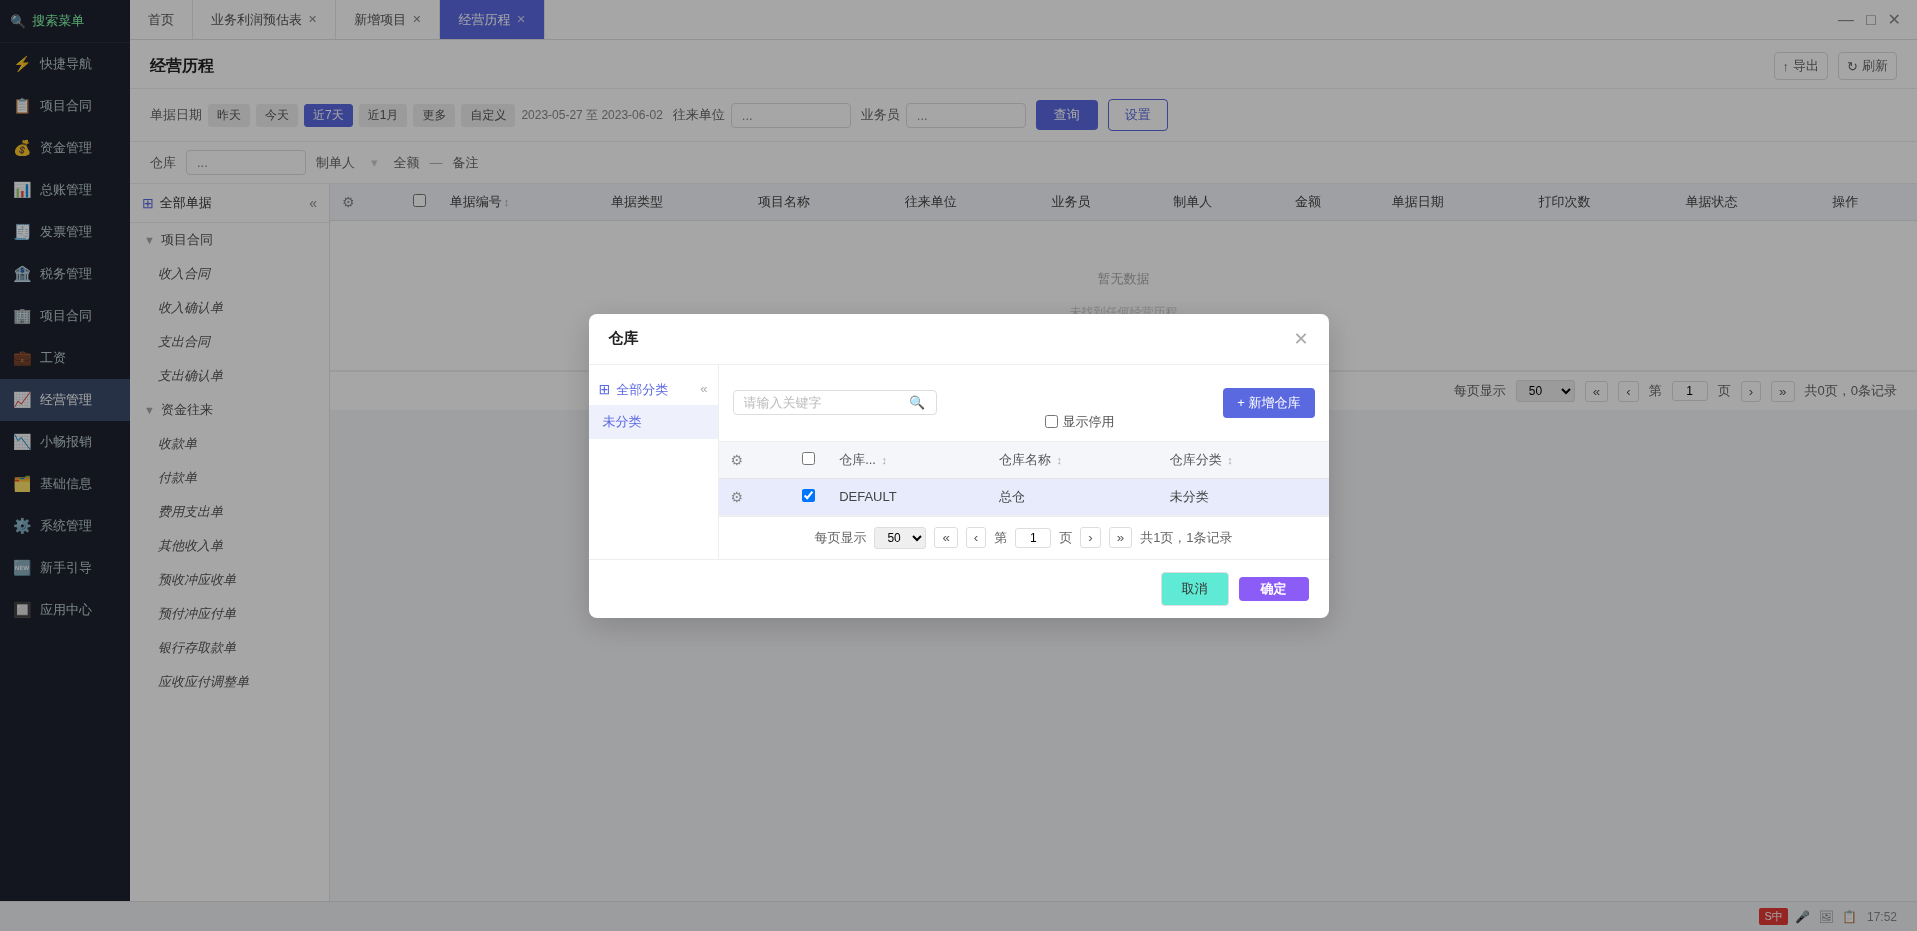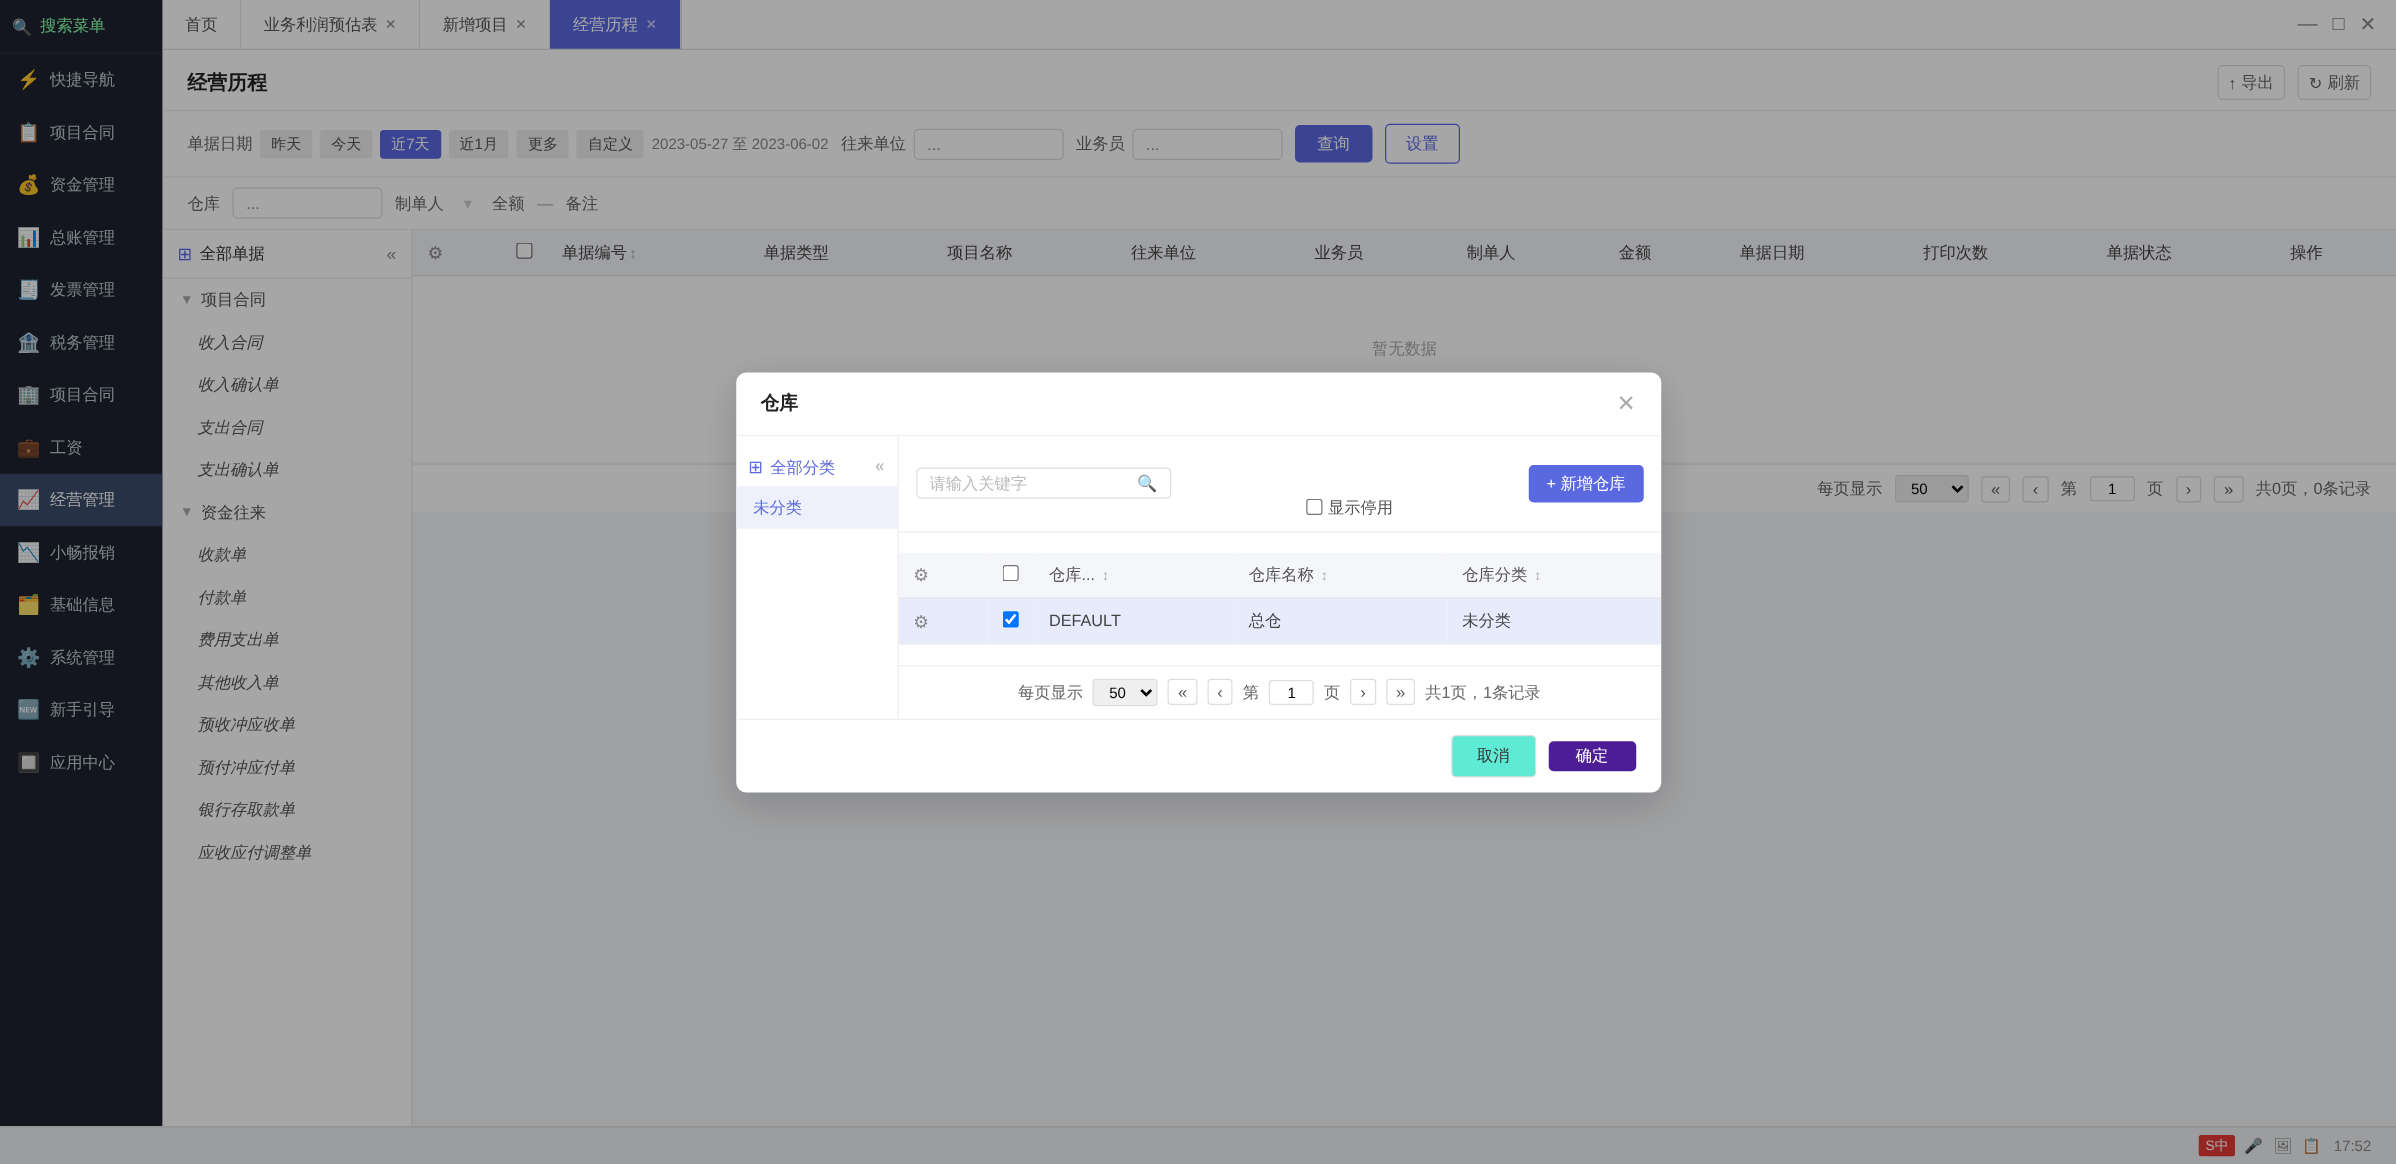--- a/index.html
+++ b/index.html
@@ -76,36 +76,36 @@
     
     .modal { background: #fff; border-radius: 8px; box-shadow: 0 8px 32px rgba(0,0,0,0.18); width: 740px; max-height: 600px; display: flex; flex-direction: column; }
     .modal-header { display: flex; align-items: center; justify-content: space-between; padding: 14px 20px; border-bottom: 1px solid #eee; }
     .modal-title { font-size: 15px; font-weight: 600; color: #222; }
     .modal-close { cursor: pointer; font-size: 18px; color: #aaa; }
     .modal-body { display: flex; flex: 1; overflow: hidden; }
     .modal-sidebar { width: 130px; border-right: 1px solid #eee; padding: 10px 0; overflow-y: auto; }
     .modal-sidebar-item { padding: 8px 14px; font-size: 13px; color: #555; cursor: pointer; display: flex; align-items: center; gap: 6px; }
     .modal-sidebar-item.selected { color: #5b69e0; background: #eef0fc; }
     .modal-sidebar-collapse { cursor: pointer; padding: 6px 10px; color: #aaa; font-size: 14px; display: flex; justify-content: flex-end; }
-    .modal-main { flex: 1; display: flex; flex-direction: column; overflow: hidden; gap: 16px; }
+    .modal-main { flex: 1; display: flex; flex-direction: column; overflow: hidden; }
     .modal-toolbar { display: flex; align-items: center; justify-content: space-between; padding: 10px 14px; border-bottom: 1px solid #eee; }
     .modal-search { display: flex; align-items: center; gap: 6px; border: 1px solid #ddd; border-radius: 4px; padding: 4px 10px; font-size: 13px; background: #fff; }
     .modal-search input { border: none; outline: none; font-size: 13px; width: 160px; color: #333; }
     .modal-search input::placeholder { color: #bbb; }
     .modal-check-label { display: flex; align-items: center; gap: 4px; font-size: 13px; color: #555; cursor: pointer; margin-top: 38px; }
     .modal-add-btn { background: #5b69e0; color: #fff; border: none; border-radius: 4px; padding: 6px 14px; font-size: 13px; cursor: pointer; display: flex; align-items: center; gap: 4px; }
     .modal-table-container { flex: 1; overflow-y: auto; }
     .modal-table { width: 100%; border-collapse: collapse; font-size: 13px; }
     .modal-table th { background: #f5f6fa; padding: 9px 12px; text-align: left; font-weight: 500; color: #555; border-bottom: 1px solid #e5e5e5; }
     .modal-table td { padding: 9px 12px; border-bottom: 1px solid #f0f0f0; color: #444; }
     .modal-table tr.selected td { background: #e8ebfc; }
     .modal-footer-pagination { display: flex; align-items: center; justify-content: center; gap: 8px; padding: 10px 14px; border-top: 1px solid #eee; font-size: 13px; color: #666; }
     .modal-footer-actions { display: flex; align-items: center; justify-content: flex-end; gap: 10px; padding: 12px 20px; border-top: 1px solid #eee; }
     .btn-cancel { background: #5eead4; color: #333; border: 1px solid #ddd; border-radius: 4px; padding: 7px 20px; font-size: 13px; cursor: pointer; }
-    .btn-confirm { background: #4c1d95; color: #fff; border: none; border-radius: 4px; padding: 3px 22px; font-size: 13px; cursor: pointer; }
+    .btn-confirm { background: #8b5cf6; color: #fff; border: none; border-radius: 4px; padding: 3px 22px; font-size: 13px; cursor: pointer; font-weight: bold; }
 
     .sort-icon { font-size: 11px; color: #aaa; margin-left: 2px; }
     .gear-icon-sm { font-size: 14px; color: #888; cursor: pointer; }
     .checkbox-col { width: 30px; }
 
     
     .statusbar { position: fixed; bottom: 0; left: 0; width: 100%; height: 30px; background: #f0f2f5; border-top: 1px solid #e0e0e0; display: flex; align-items: center; justify-content: flex-end; padding: 0 20px; font-size: 12px; color: #888; gap: 10px; }
   </style>
 </head>
 <body>

